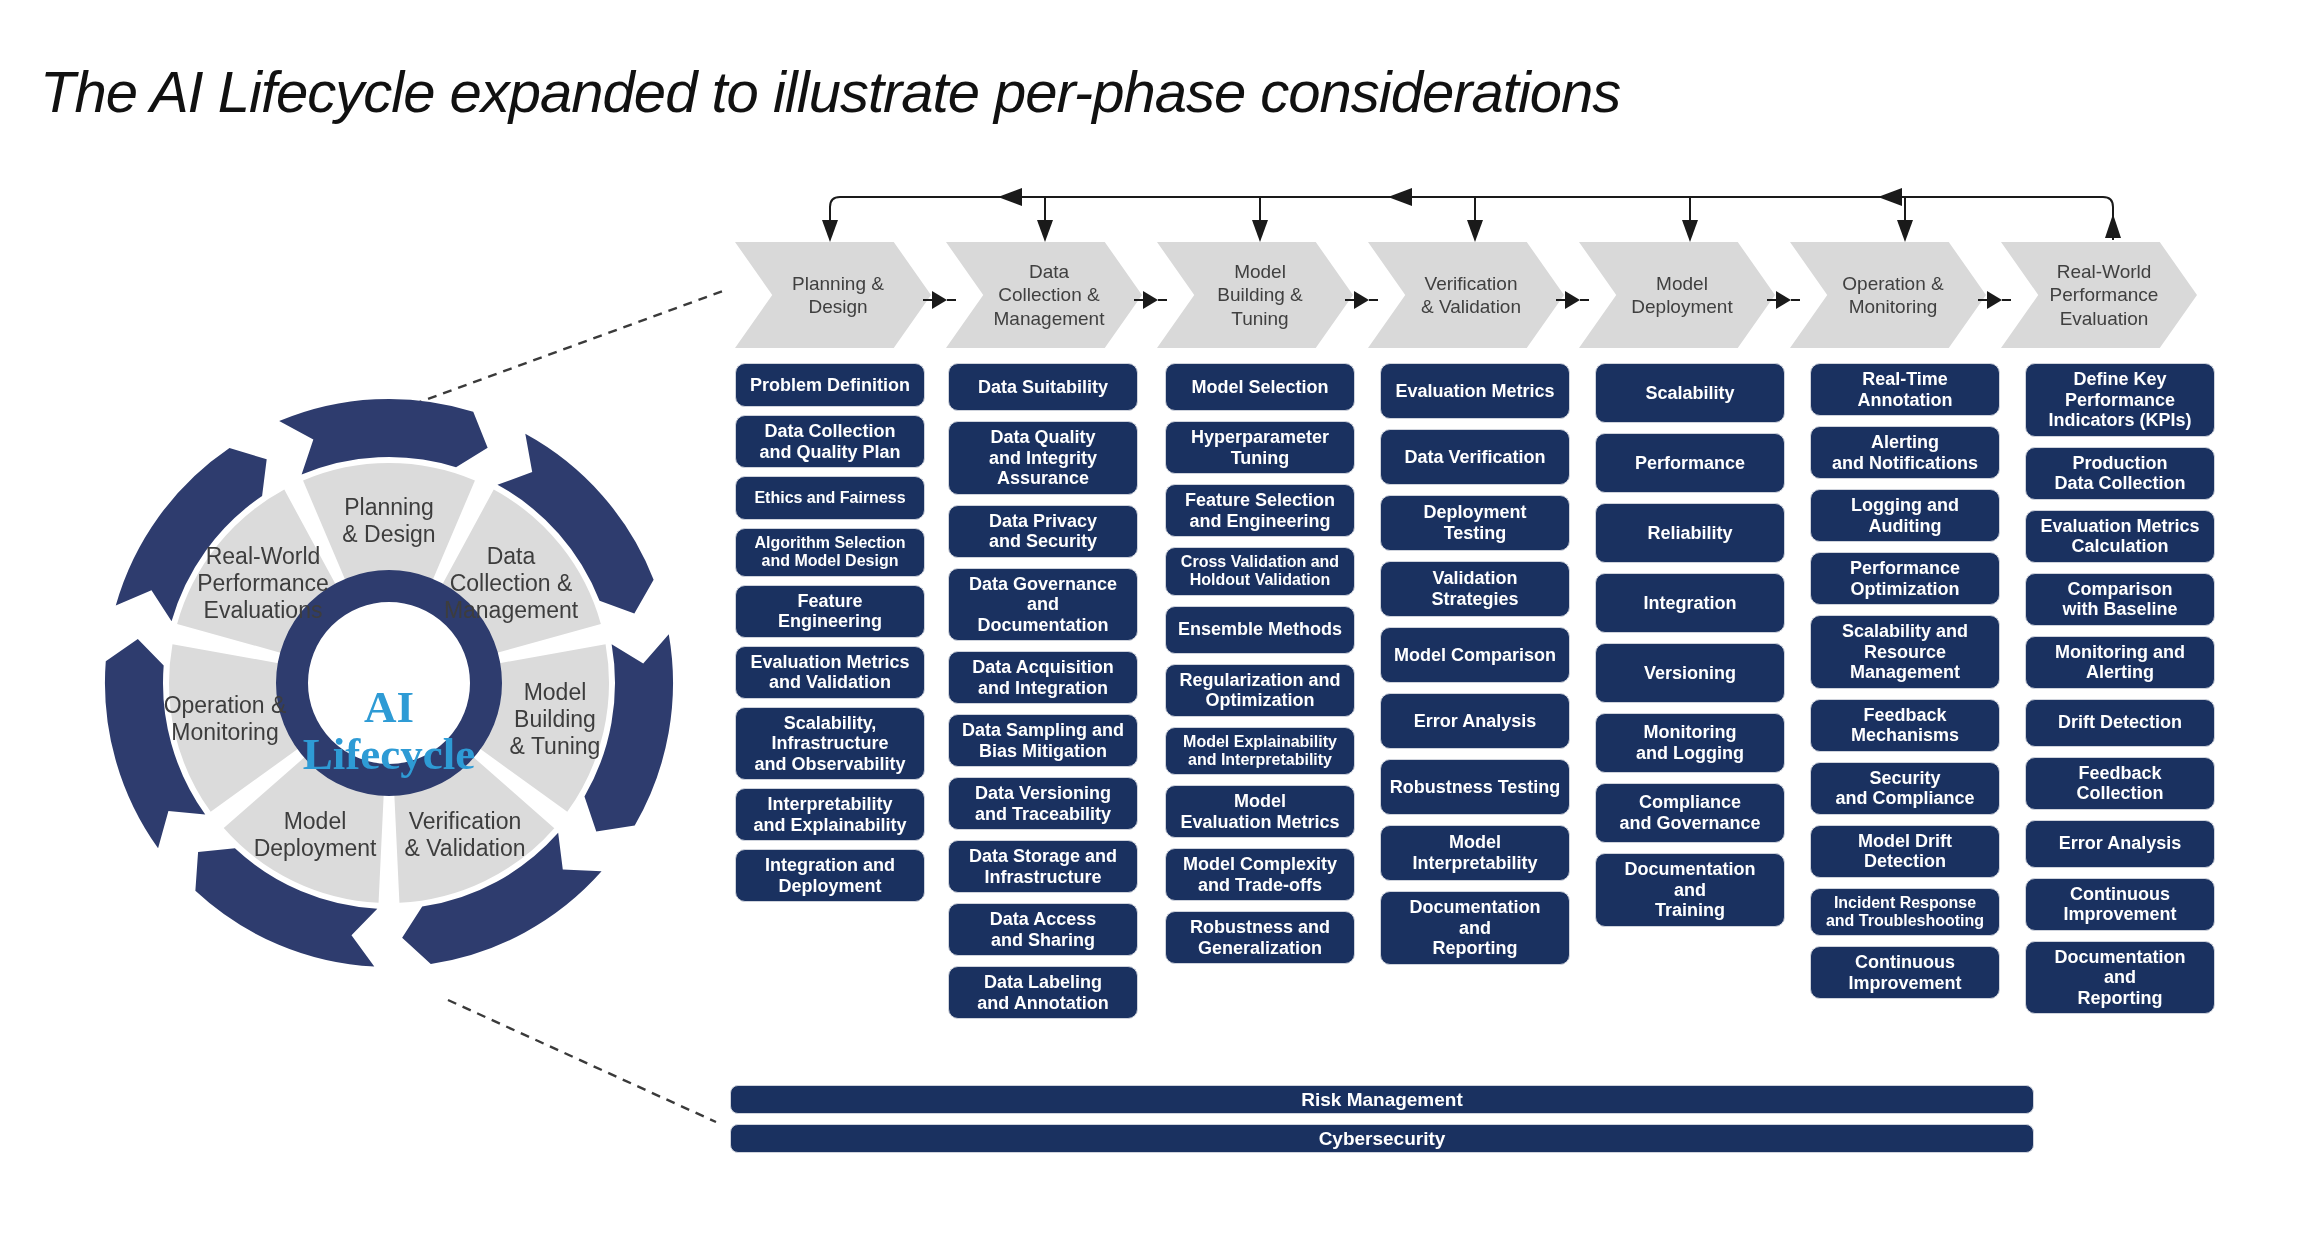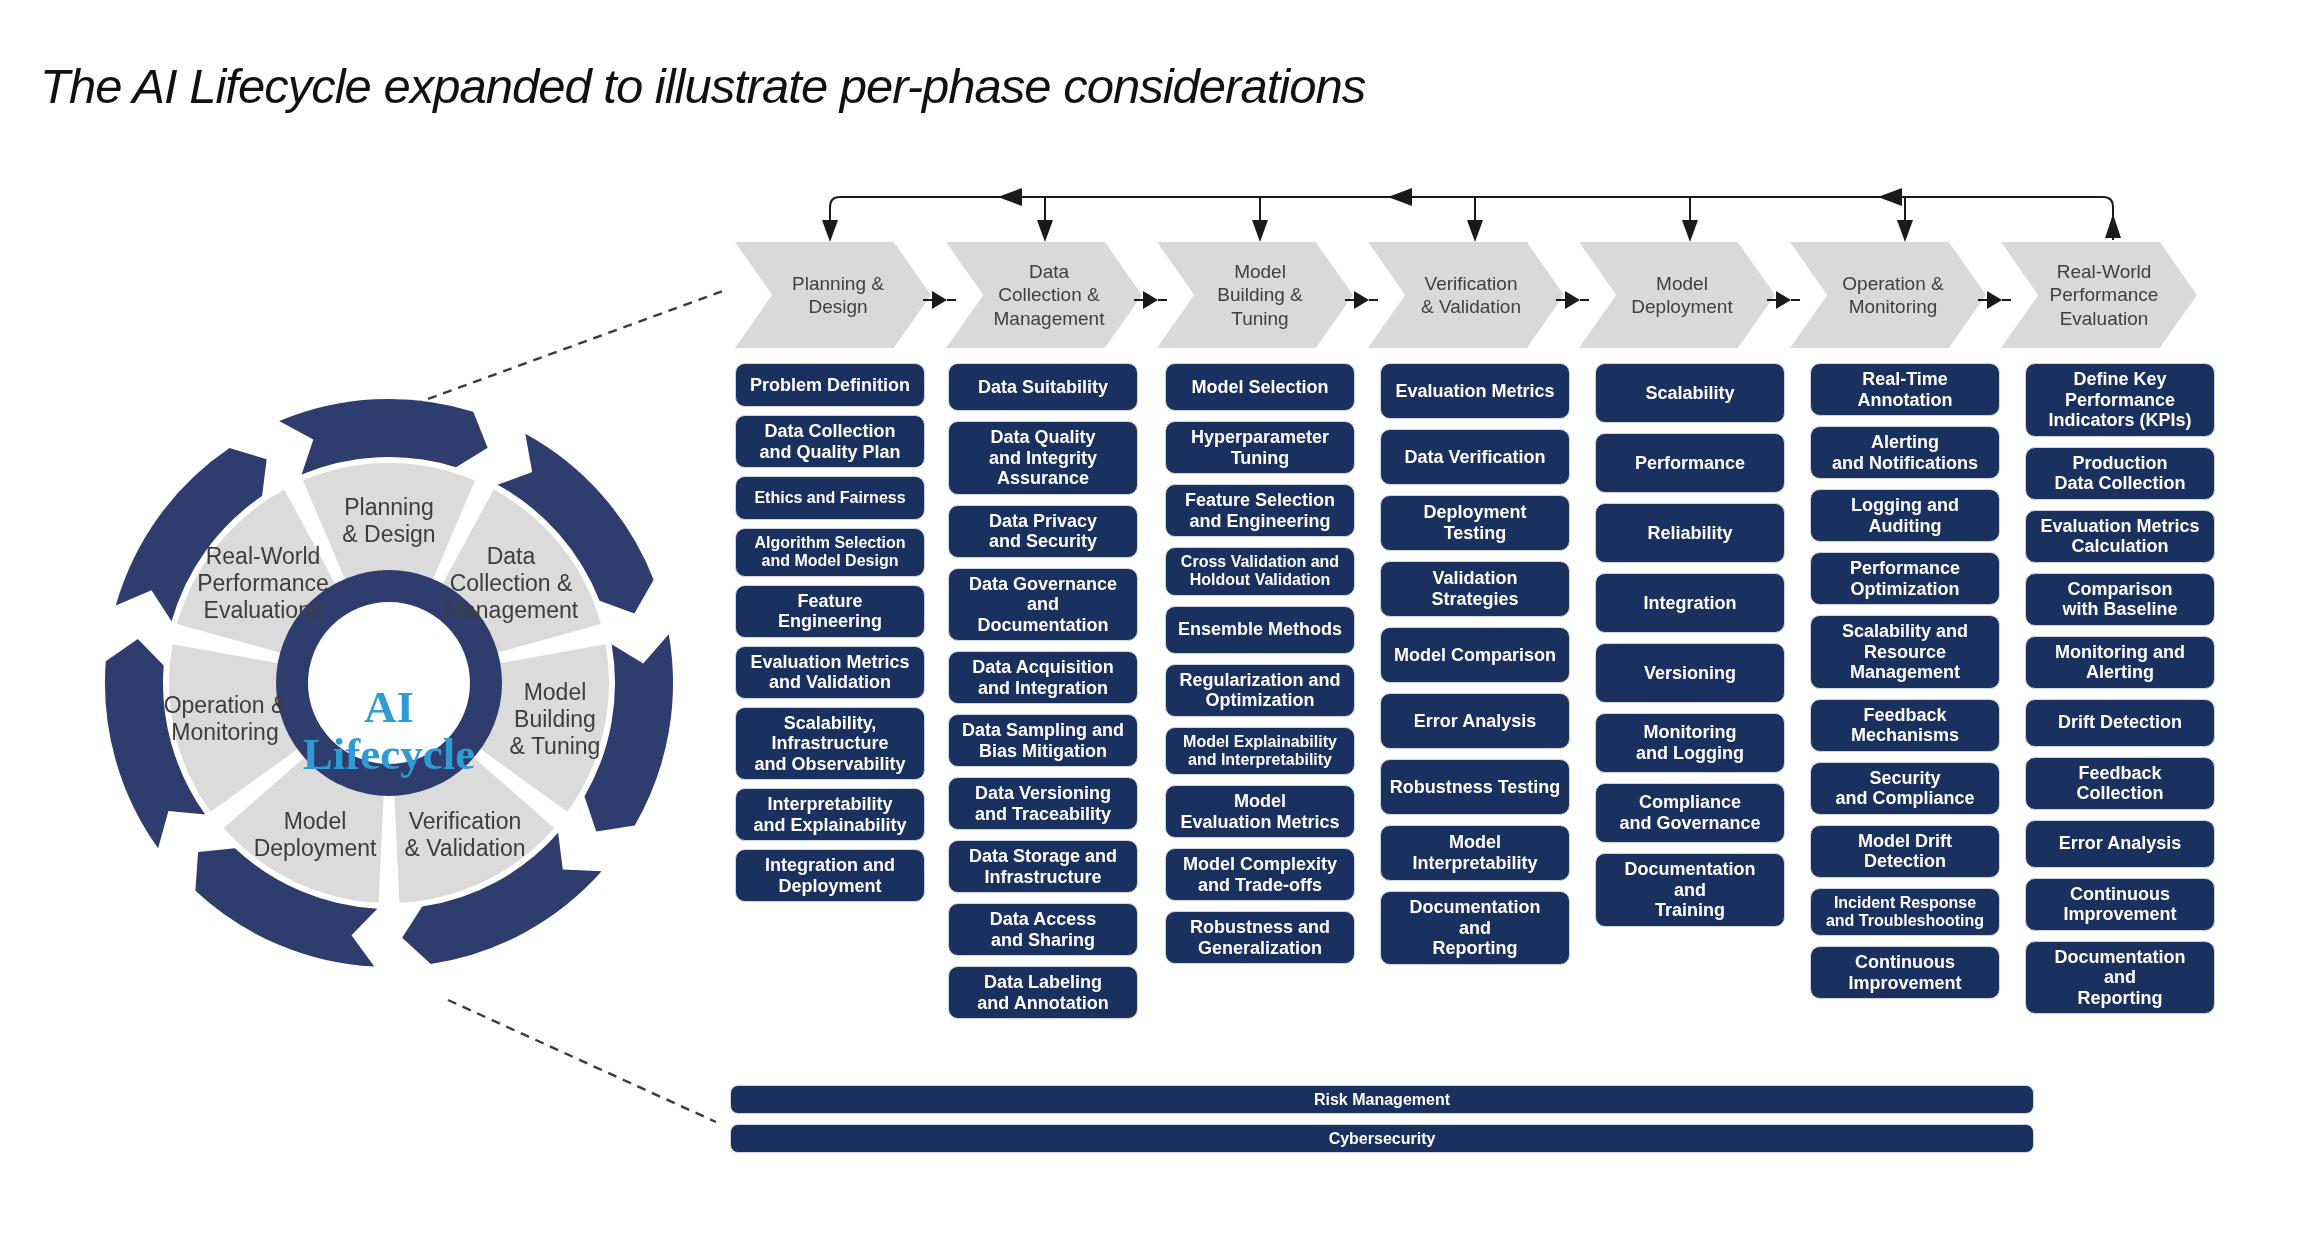--- a/index.html
+++ b/index.html
@@ -1,21 +1,21 @@
 <!DOCTYPE html>
 <html style="--navy: #1A3160; --blue: #2E9BD5;"><head>
 <meta charset="utf-8">
 <style>
   html,body{margin:0;padding:0;background:#fff;}
   body{width:2302px;height:1238px;position:relative;overflow:hidden;
        font-family:"Liberation Sans",sans-serif;}
   [data-name]{box-sizing:border-box;}
 
   .title{position:absolute;left:40px;top:58px;width:2240px;
-         font-size:49px;font-style:italic;font-weight:400;color:#111;
+         font-size:58px;font-style:italic;font-weight:400;color:#111;
          letter-spacing:-1px;white-space:nowrap;}
 
   
   svg.overlay{position:absolute;left:0;top:0;width:2302px;height:1238px;
               pointer-events:none;}
 
   
   .chevrons{position:absolute;left:735px;top:242px;width:1480px;height:106px;}
   .chev{position:absolute;top:0;width:196px;height:106px;background:#D9D9D9;
         clip-path:polygon(0% 0%,81% 0%,100% 50%,81% 100%,0% 100%,19% 50%);
@@ -37,21 +37,21 @@
        white-space:pre-line;display:flex;align-items:center;justify-content:center;
        padding:5px 4px;min-height:48px;}
   .col.c0 .box{min-height:44px;}
   .col.c3 .box{min-height:56px;}
   .col.c4 .box{min-height:60px;}
   .box.compact{font-size:16px;}
 
   
   .bar{position:absolute;left:730px;width:1304px;height:29px;background:var(--navy);
        border:1px solid #cfd3dc;border-radius:8px;color:#fff;font-weight:700;
-       font-size:16px;display:flex;align-items:center;justify-content:center;}
+       font-size:19px;display:flex;align-items:center;justify-content:center;}
   .bar.risk{top:1085px;}
   .bar.cyber{top:1124px;}
 
   
   .circleWrap{position:absolute;left:103px;top:397px;width:572px;height:572px;}
   .circleWrap svg{position:absolute;left:0;top:0;}
   .wedgeLbl{position:absolute;transform:translate(-50%,-50%);font-size:23px;
             line-height:1.17;color:#3d3d3d;text-align:center;white-space:pre-line;}
   .centerLbl{position:absolute;left:50%;top:50%;transform:translate(-50%,-50%);
              font-family:"Liberation Serif",serif;font-weight:700;font-size:45px;

